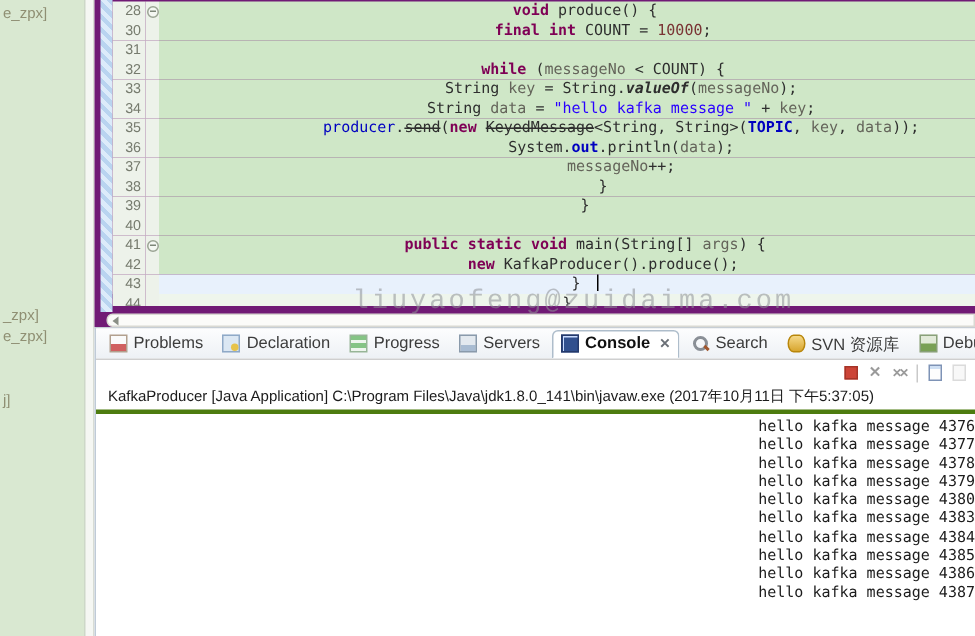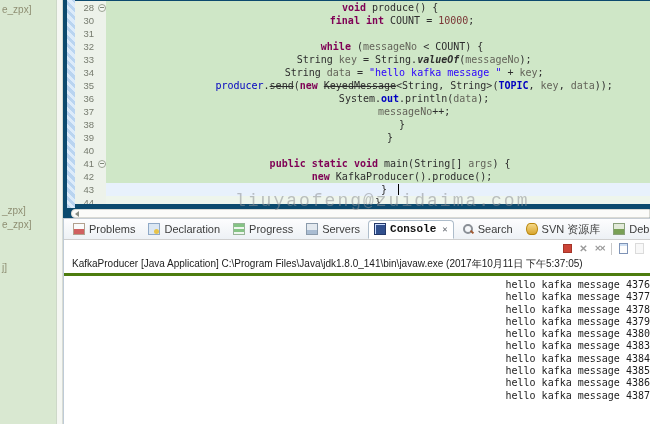--- a/index.html
+++ b/index.html
@@ -6,21 +6,21 @@
   .screen{position:relative;width:650px;height:424px;background:#ffffff;overflow:hidden;
           font-family:"Liberation Sans",sans-serif;cursor:default;}
 
   
   .sidebar{position:absolute;left:0;top:0;width:56px;height:424px;background:#d9e8d1;}
   .sash{position:absolute;left:56px;top:0;width:7px;height:424px;background:#f5f7f3;
         border-left:1px solid #cdd8c8;border-right:1px solid #d8dcd4;box-sizing:border-box;}
   .sblabel{position:absolute;left:2px;font-size:10px;color:#8f8f73;white-space:nowrap;}
 
   
-  .editor{position:absolute;left:63px;top:0;width:587px;height:218px;background:#0c4a6e;}
+  .editor{position:absolute;left:63px;top:0;width:587px;height:218px;background:#701a75;}
   .ruler-checker{position:absolute;left:4px;top:0;width:8px;height:208px;
      background:repeating-linear-gradient(45deg,#b9d4f0 0 3px,#dcebfa 3px 6px);}
   .code-rows{position:absolute;left:12px;top:1px;right:0;}
   .row{display:flex;height:13px;line-height:13px;}
   .row.partial{height:8px;overflow:hidden;}
   .ln{width:19px;text-align:right;padding-right:3px;font-size:9.5px;color:#767b6e;
       background:#edf2ea;flex:none;}
   .fold{width:9px;flex:none;background:#edf2ea;position:relative;}
   .fold.has::before{content:"";position:absolute;left:1px;top:3px;width:6px;height:6px;
       border:1px solid #9aa393;border-radius:50%;background:#f4f7f2;}
@@ -49,21 +49,21 @@
       font-size:18px;letter-spacing:2px;color:#8f9297;opacity:.55;white-space:nowrap;}
 
   
   .bottom-panel{position:absolute;left:63px;top:218px;width:587px;height:229px;background:#fff;
       border-top:1px solid #c6cdd4;border-left:1px solid #bfcbd7;box-sizing:border-box;}
   .tabbar{height:20px;display:flex;align-items:center;gap:3px;padding-left:4px;
       background:linear-gradient(180deg,#fdfdfe,#edf1f5);border-bottom:1px solid #cfcfcf;
       white-space:nowrap;overflow:hidden;}
   .tab{display:flex;align-items:center;gap:4px;padding:2px 5px;font-size:11px;color:#3c3c3c;}
   .tab.active{background:#fff;border:1px solid #aebdcb;border-bottom-color:#fff;
-      border-radius:4px 4px 0 0;font-weight:bold;color:#111;margin-bottom:-1px;padding-bottom:3px;font-family:Liberation Mono, monospace;}
+      border-radius:4px 4px 0 0;font-weight:bold;color:#111;margin-bottom:-1px;padding-bottom:3px;}
   .ticon{width:12px;height:12px;flex:none;box-sizing:border-box;display:inline-block;}
   .i-problems{background:linear-gradient(180deg,#fafafa 55%,#d06060 55%);border:1px solid #b2a08e;}
   .i-declaration{background:#dbe7f3;border:1px solid #8fa9c7;position:relative;}
   .i-declaration::after{content:"";position:absolute;right:0;bottom:0;width:5px;height:5px;border-radius:50%;background:#e7c34a;}
   .i-progress{background:repeating-linear-gradient(180deg,#85c485 0 3px,#eef5ee 3px 5px);border:1px solid #97b597;}
   .i-servers{background:#e3e9ef;border:1px solid #8a9aab;box-shadow:inset 0 -4px 0 #a9bcd2;}
   .i-console{background:#31508e;border:1px solid #24396a;box-shadow:inset 1px 1px 0 #c9dcff;}
   .i-search{position:relative;}
   .i-search::before{content:"";position:absolute;left:1px;top:1px;width:6px;height:6px;border:2px solid #8a8f96;border-radius:50%;}
   .i-search::after{content:"";position:absolute;left:8px;top:8px;width:4px;height:2px;background:#a0572e;transform:rotate(45deg);}

